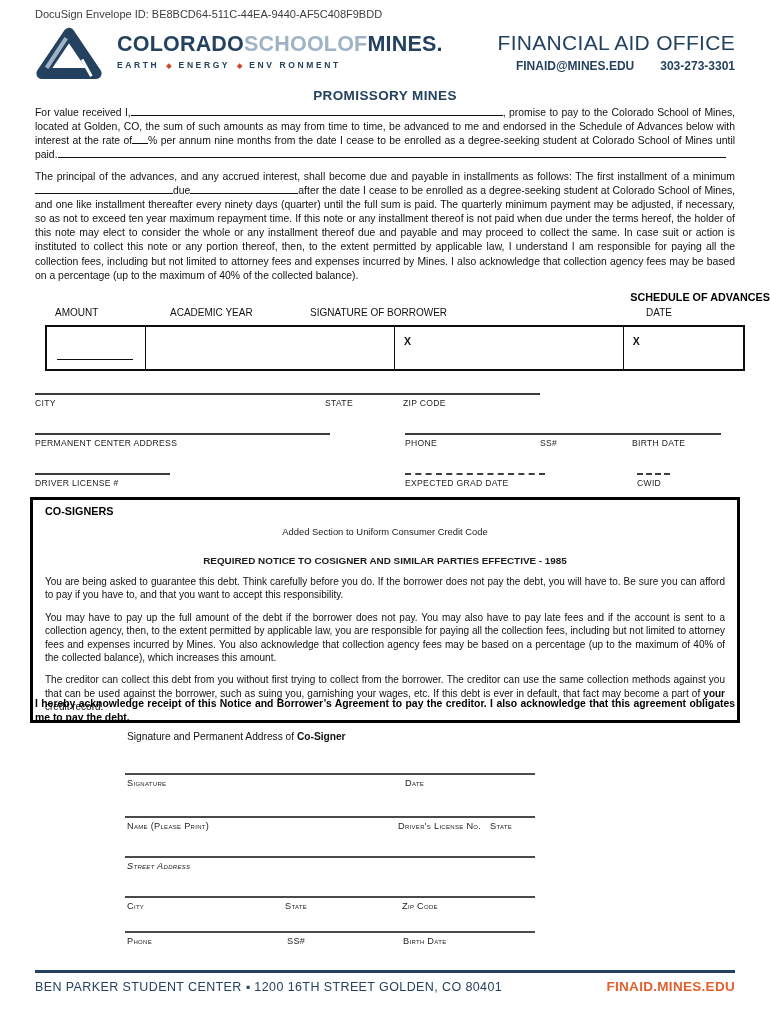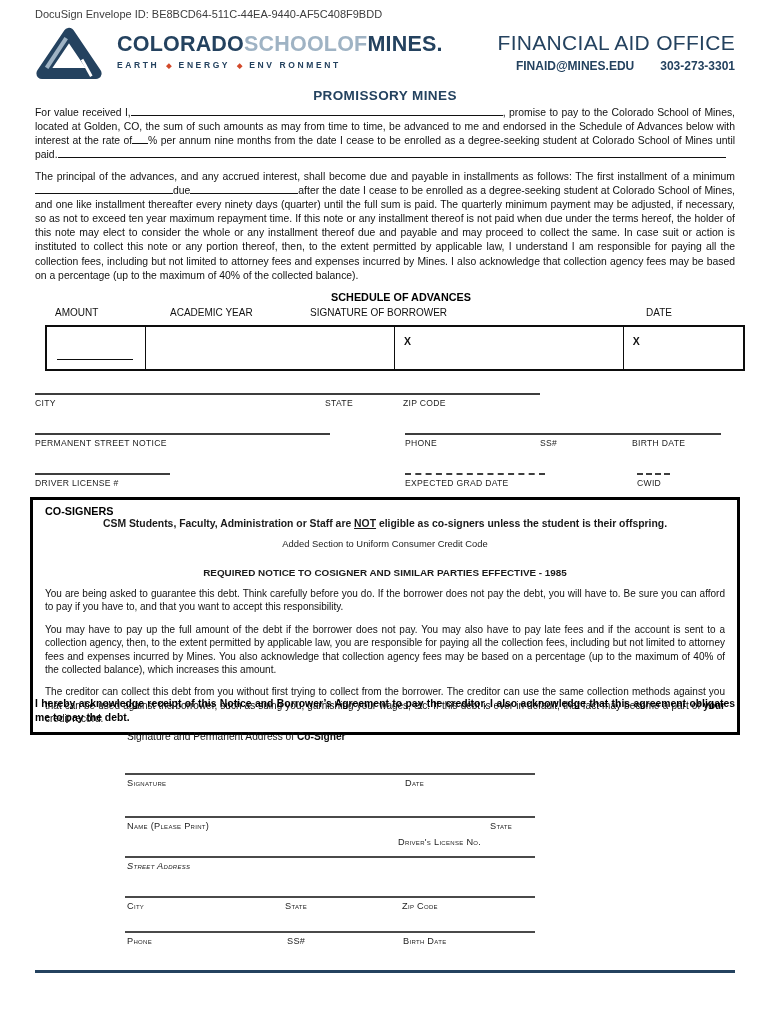--- a/index.html
+++ b/index.html
@@ -29,21 +29,21 @@
   
   .para { position:absolute; left:35px; width:700px; font-size:10.4px; line-height:14.1px; text-align:justify; color:#111; }
   .p1 { top:106px; }
   .p2 { top:170px; }
   .blank { display:inline-block; border-bottom:1.3px solid #111; height:10px; vertical-align:baseline; }
   .b372 { width:372px; } .b16 { width:16px; } .bfill { width:668px; }
   .b138 { width:138px; } .b108 { width:108px; }
 
   
   .schedule { position:absolute; left:0; top:291px; width:770px; }
-  .sched-title { text-align:center; font-size:10.8px; font-weight:800; color:#000;margin-left:32px; }
+  .sched-title { text-align:right; font-size:10.8px; font-weight:800; color:#000;margin-left:32px; }
   .sched-headers { position:relative; height:16px; margin-top:2px; font-size:10px; color:#111; }
   .sh { position:absolute; top:2px; white-space:nowrap; }
   .sh-amount { left:55px; } .sh-year { left:170px; } .sh-sig { left:310px; } .sh-date { left:646px; }
   .sched-table { position:absolute; left:45px; top:34px; width:700px; height:46px; border:2.5px solid #0d0d0d; display:flex; }
   .sched-cell { position:relative; border-right:1.5px solid #0d0d0d; height:100%; }
   .sc1 { width:100px; } .sc2 { width:250px; } .sc3 { width:230px; } .sc4 { width:120px; border-right:none; }
   .amount-line { position:absolute; left:10px; bottom:9px; width:76px; border-bottom:1.6px solid #0d0d0d; }
   .xmark { position:absolute; left:9px; top:8px; font-size:10.5px; font-weight:600; color:#111; }
 
   
@@ -146,38 +146,35 @@
   </div>
 
   <div class="bfields">
     <div class="fline" style="top:8px; left:0; width:505px;"></div>
     <span class="flabel" style="top:13px; left:0;">CITY</span>
     <span class="flabel" style="top:13px; left:290px;">STATE</span>
     <span class="flabel" style="top:13px; left:368px;">ZIP CODE</span>
 
     <div class="fline" style="top:48px; left:0; width:295px;"></div>
     <div class="fline" style="top:48px; left:370px; width:316px;"></div>
-    <span class="flabel" style="top:53px; left:0;">PERMANENT STREET NOTICE</span>
+    <span class="flabel" style="top:53px; left:0;">PERMANENT CENTER ADDRESS</span>
     <span class="flabel" style="top:53px; left:370px;">PHONE</span>
     <span class="flabel" style="top:53px; left:505px;">SS#</span>
     <span class="flabel" style="top:53px; left:597px;">BIRTH DATE</span>
 
     <div class="fline" style="top:88px; left:0; width:135px;"></div>
     <div class="fline fline-dash" style="top:88px; left:370px; width:140px;"></div>
     <div class="fline fline-dash" style="top:88px; left:602px; width:33px;"></div>
     <span class="flabel" style="top:93px; left:0;">DRIVER LICENSE #</span>
     <span class="flabel" style="top:93px; left:370px;">EXPECTED GRAD DATE</span>
     <span class="flabel" style="top:93px; left:602px;">CWID</span>
   </div>
 
   <div class="cobox">
     <div class="co-head">CO-SIGNERS</div>
-    <div class="co-rule">
-      <span>CSM Students, Faculty, Administration or Staff are </span><span class="u">NOT</span><span> eligible as co-signers unless the student is their offspring.</span>
-    </div>
     <div class="co-added">Added Section to Uniform Consumer Credit Code</div>
     <div class="co-notice">REQUIRED NOTICE TO COSIGNER AND SIMILAR PARTIES EFFECTIVE - 1985</div>
     <div class="co-para">You are being asked to guarantee this debt.  Think carefully before you do.  If the borrower does not pay the debt, you will have to.  Be sure you can afford to pay if you have to, and that you want to accept this responsibility.</div>
     <div class="co-para">You may have to pay up the full amount of the debt if the borrower does not pay.  You may also have to pay late fees and if the account is sent to a collection agency, then, to the extent permitted by applicable law, you are responsible for paying all the collection fees, including but not limited to attorney fees and expenses incurred by Mines.  You also acknowledge that collection agency fees may be based on a percentage (up to the maximum of 40% of the collected balance), which increases this amount.</div>
     <div class="co-para">
       <span>The creditor can collect this debt from you without first trying to collect from the borrower.  The creditor can use the same collection methods against you that can be used against the borrower, such as suing you, garnishing your wages, etc.  If this debt is ever in default, that fact may become a part of </span><span class="bold">your</span><span> credit record.</span>
     </div>
   </div>
 
   <div class="ack">I hereby acknowledge receipt of this Notice and Borrower’s Agreement to pay the creditor.  I also acknowledge that this agreement obligates me to pay the debt.</div>
@@ -185,32 +182,36 @@
     <span>Signature and Permanent Address of </span><span class="bold">Co-Signer</span>
   </div>
 
   <div class="cofields">
     <div class="cline" style="top:8px;"></div>
     <span class="clabel" style="top:13px; left:2px;">Signature</span>
     <span class="clabel" style="top:13px; left:280px;">Date</span>
 
     <div class="cline" style="top:51px;"></div>
     <span class="clabel" style="top:56px; left:2px;">Name (Please Print)</span>
-    <span class="clabel" style="top:72px; left:273px;">Driver's License No.</span>
+    <span class="clabel" style="top:56px; left:273px;">Driver's License No.</span>
     <span class="clabel" style="top:56px; left:365px;">State</span>
 
     <div class="cline" style="top:91px;"></div>
     <span class="clabel" style="top:96px; left:2px;font-style:italic;">Street Address</span>
 
     <div class="cline" style="top:131px;"></div>
     <span class="clabel" style="top:136px; left:2px;">City</span>
     <span class="clabel" style="top:136px; left:160px;">State</span>
     <span class="clabel" style="top:136px; left:277px;">Zip Code</span>
 
     <div class="cline" style="top:166px;"></div>
     <span class="clabel" style="top:171px; left:2px;">Phone</span>
     <span class="clabel" style="top:171px; left:162px;">SS#</span>
     <span class="clabel" style="top:171px; left:278px;">Birth Date</span>
   </div>
 
   <div class="footer-line"></div>
+  <div class="footer">
+    <span class="footer-addr">BEN PARKER STUDENT CENTER ▪ 1200 16TH STREET GOLDEN, CO 80401</span>
+    <span class="footer-site">FINAID.MINES.EDU</span>
+  </div>
 
 </div>
 
 </body></html>

